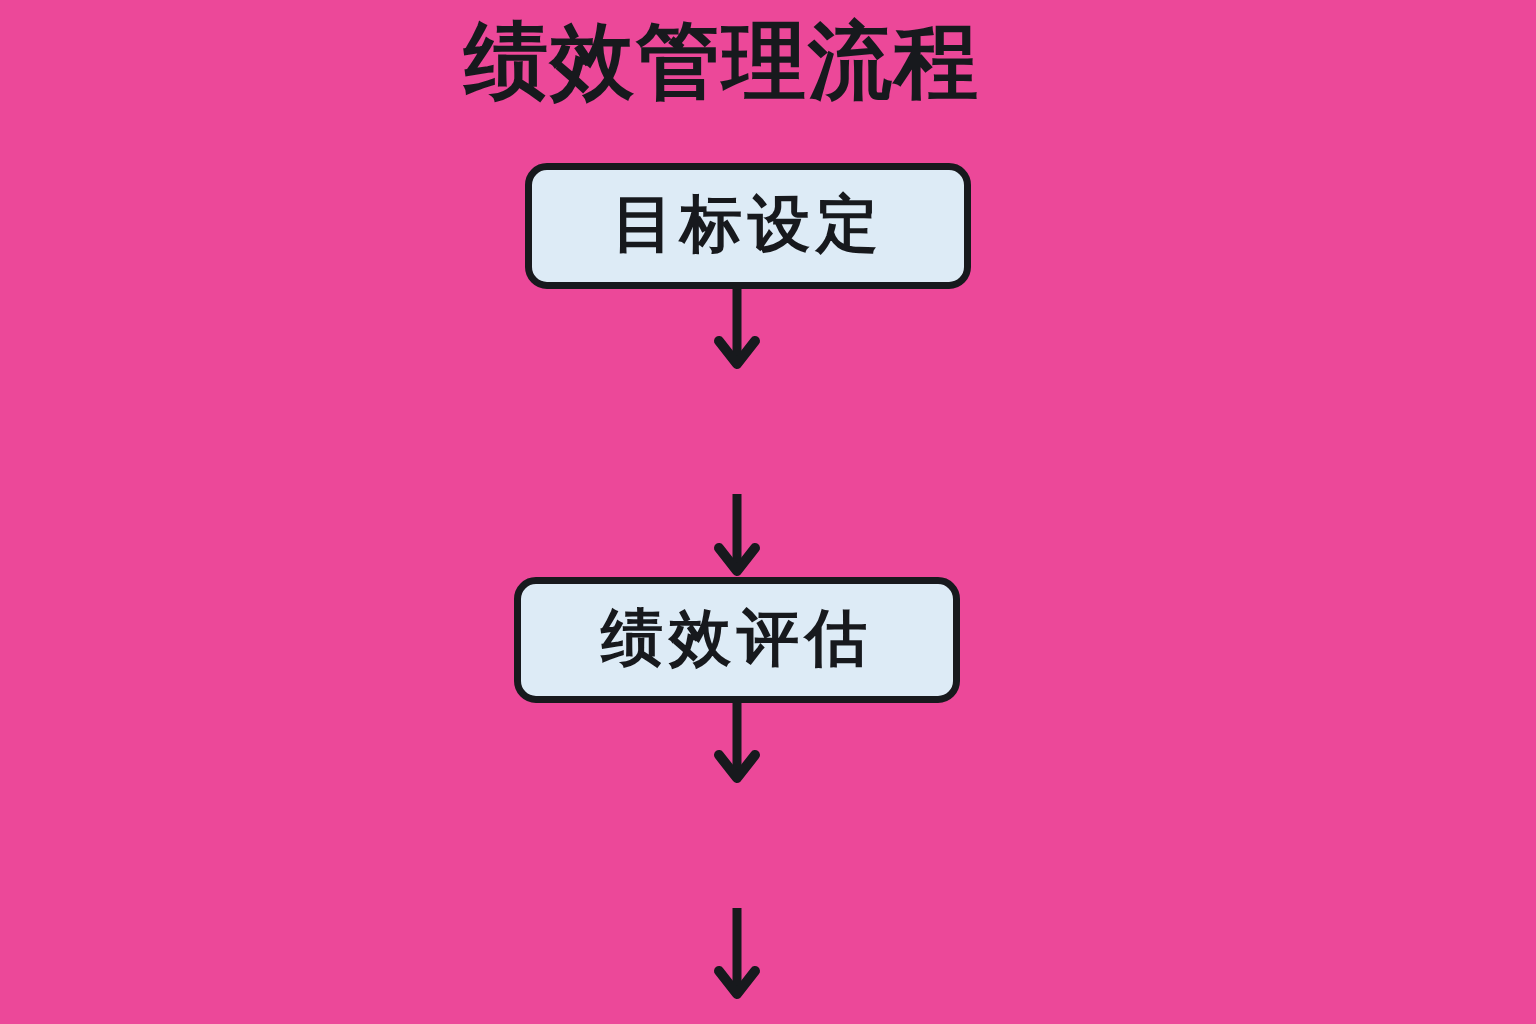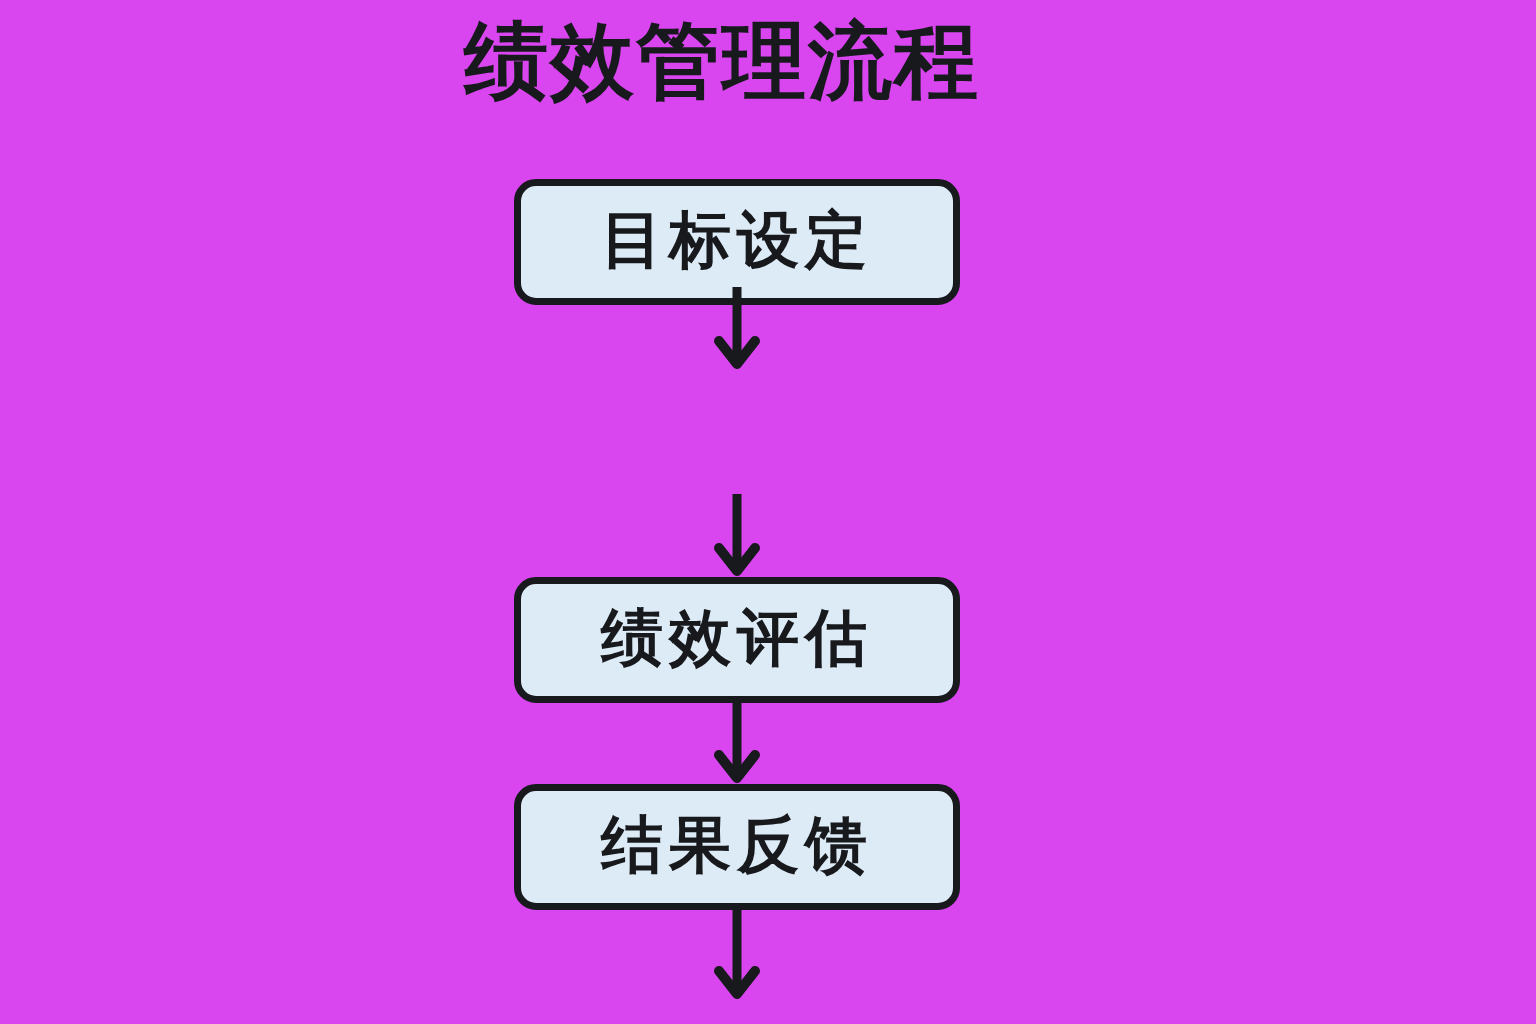--- a/index.html
+++ b/index.html
@@ -5,21 +5,21 @@
   html, body {
     margin: 0;
     padding: 0;
     background: #ffffff;
     font-family: "Liberation Sans", "DejaVu Sans", sans-serif;
   }
   .canvas {
     position: relative;
     width: 1536px;
     height: 1024px;
-    background: #d946ef;
+    background: #ec4899;
     overflow: hidden;
   }
   .title {
     position: absolute;
     left: 420px;
     top: 14px;
     width: 604px;
     margin: 0;
     text-align: center;
     font-size: 84px;
@@ -44,21 +44,21 @@
   }
   .flow-box .label {
     font-size: 62px;
     font-weight: 800;
     color: #17191d;
     letter-spacing: 6px;
     line-height: 1;
     white-space: nowrap;
     transform: translateY(-2px);
   }
-  .box-1 { top: 179px; }
+  .box-1 { top: 163px; margin-left: 11px; }
   .box-2 { top: 370px; }
   .box-3 { top: 577px; }
   .box-4 { top: 784px; }
   .arrow {
     position: absolute;
     left: 707px;
     width: 60px;
     display: block;
   }
   .arrow-1 { top: 287px; height: 85px; }
@@ -100,22 +100,19 @@
 
   <div class="flow-box box-3">
     <span class="label">绩效评估</span>
   </div>
 
   <svg class="arrow arrow-3" viewBox="0 0 60 85" preserveAspectRatio="none">
     <line x1="30" y1="0" x2="30" y2="76"></line>
     <polyline points="12,54 30,77 48,54"></polyline>
   </svg>
 
-  <div class="flow-box box-4">
-    <span class="label">结果反馈</span>
-  </div>
 
   <svg class="arrow arrow-final" viewBox="0 0 60 94" preserveAspectRatio="none">
     <line x1="30" y1="0" x2="30" y2="85"></line>
     <polyline points="12,63 30,86 48,63"></polyline>
   </svg>
 
 </div>
 
 </body></html>

